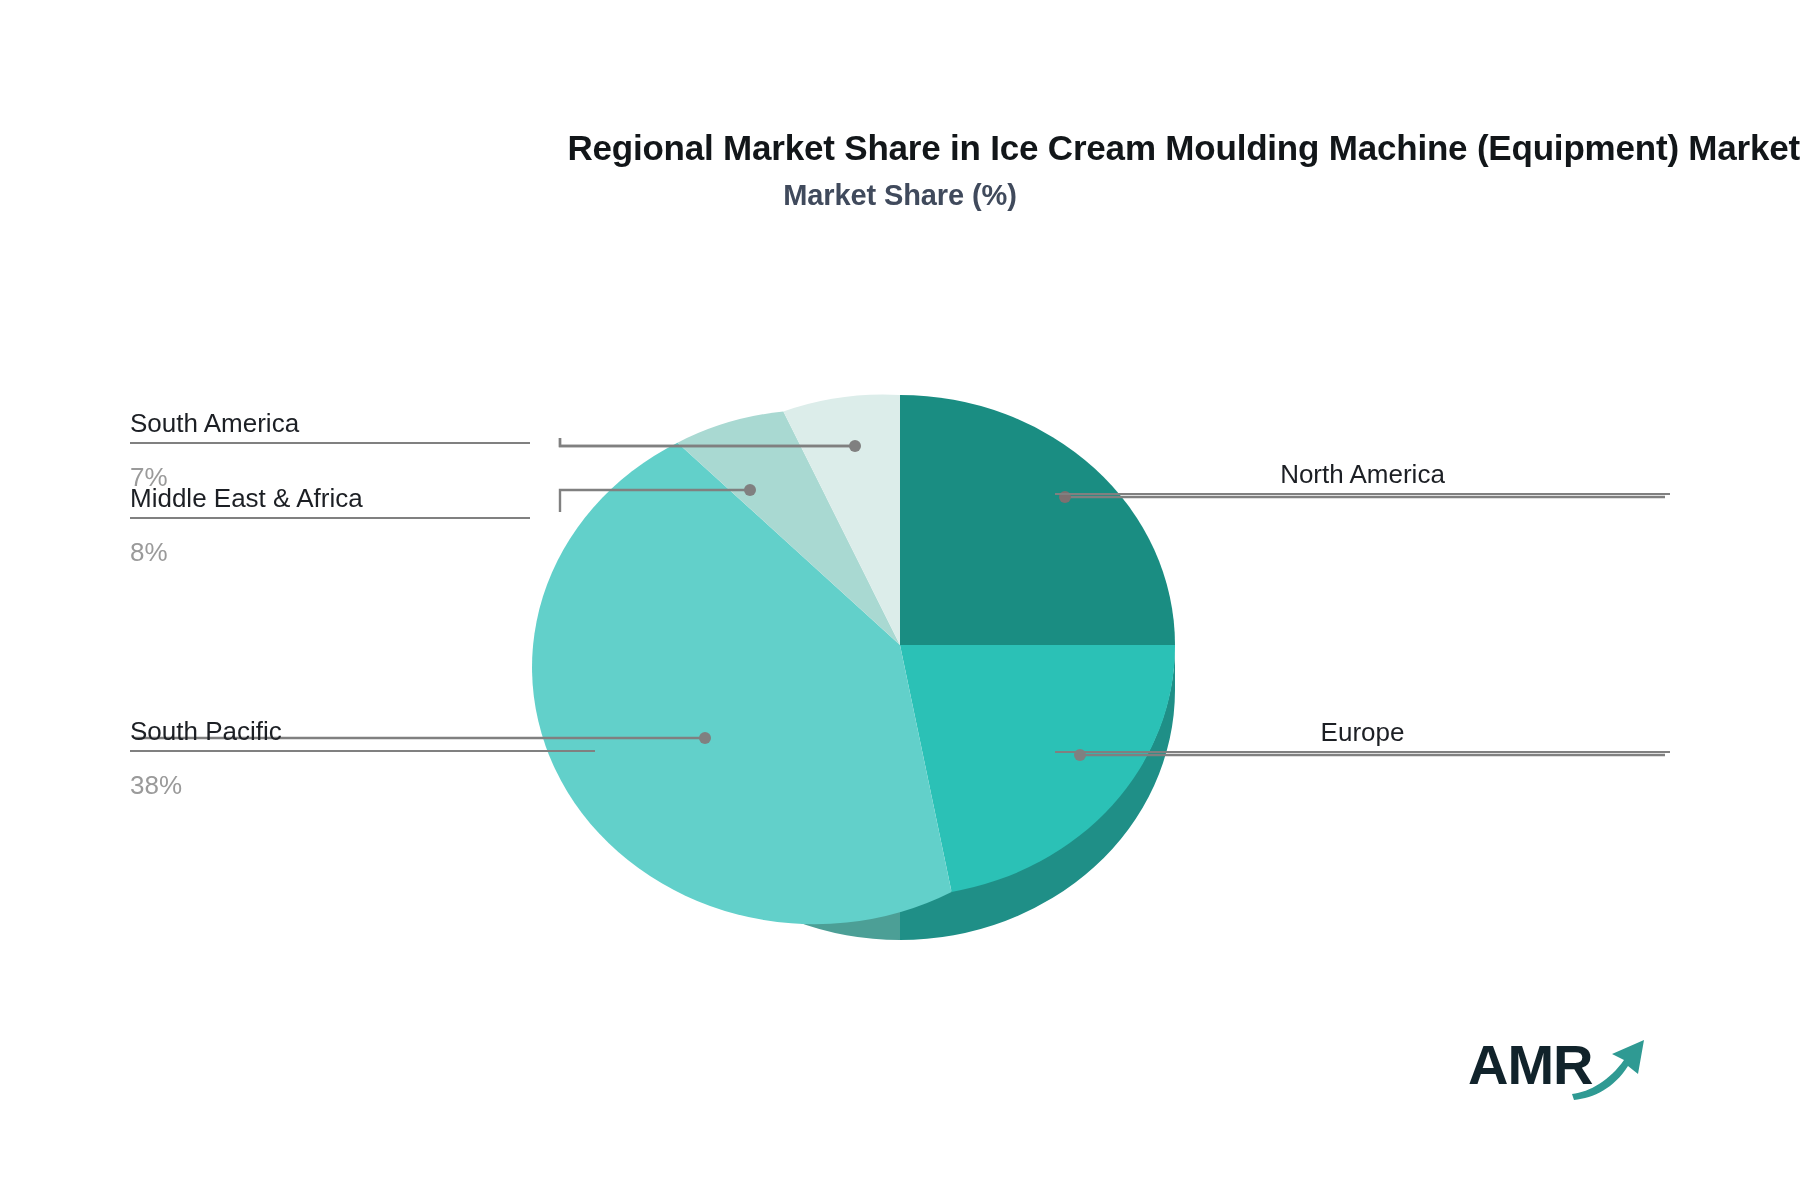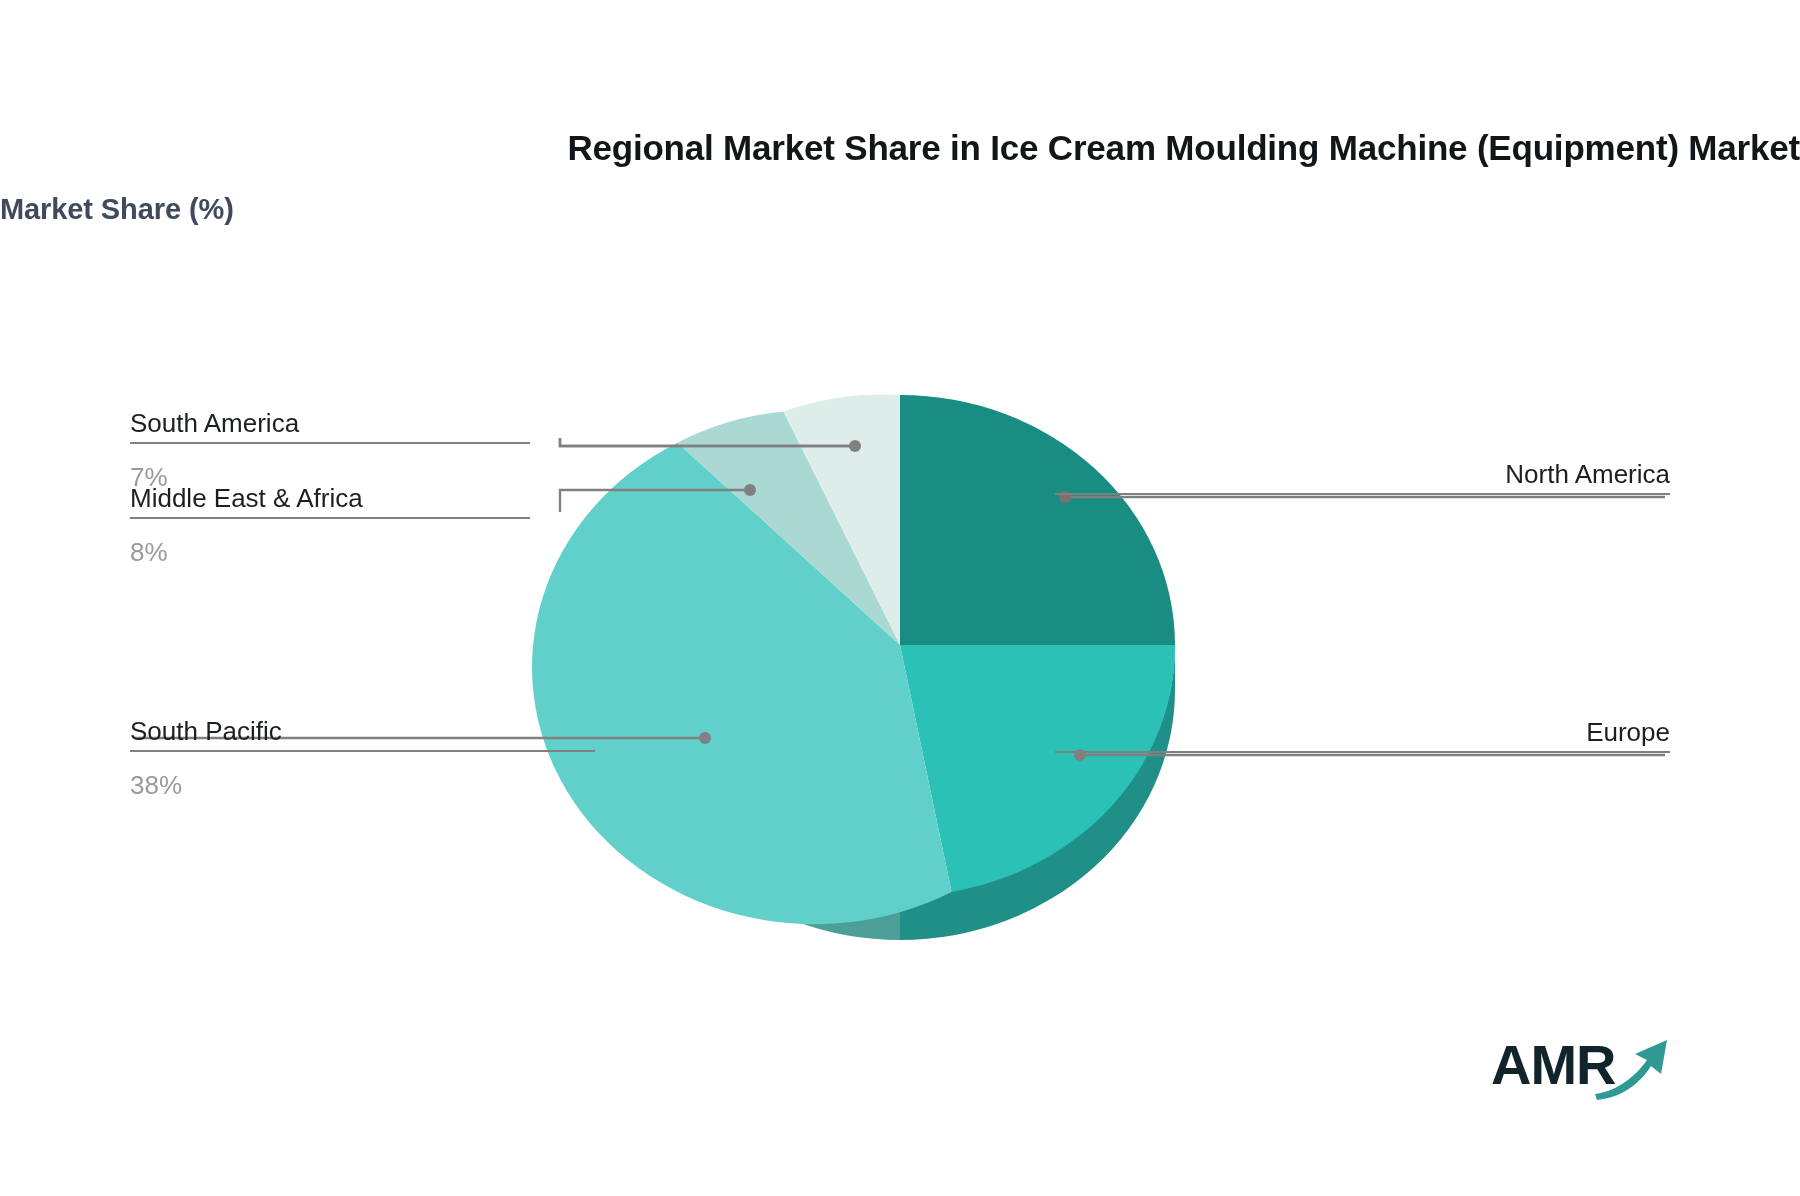--- a/index.html
+++ b/index.html
@@ -15,21 +15,22 @@
   
   .title{
     position:absolute;left:0;top:128px;width:1800px;
     text-align:right;
     font-size:35px;font-weight:bold;
     color:#121619;
     letter-spacing:-0.2px;
     white-space:nowrap;
   }
   .subtitle{
-    position:absolute;left:0;top:193px;width:1800px;
+    position:absolute;left:0;top:179px;width:1800px;
+    text-align:center;
     font-size:29px;font-weight:bold;
     color:#404A5C;
     letter-spacing:-0.1px;
   }
 
   
   #pie-svg{position:absolute;left:0;top:0;width:1800px;height:1196px;}
 
   
   .lbl{position:absolute;}
@@ -39,31 +40,31 @@
   }
   .lbl .rule{
     height:0;border-top:2px solid #808080;
     margin-top:2px;margin-bottom:2px;
   }
   .lbl .val{
     font-size:26px;color:#9a9a9a;line-height:34px;
     white-space:nowrap;
   }
   .lbl.left .name,.lbl.left .val{text-align:left;margin-top:16px;}
-  .lbl.right .name,.lbl.right .val{text-align:right;}
+  .lbl.right .name,.lbl.right .val{text-align:center;}
 
   
   #lbl-south-america{left:130px;top:390px;width:400px;}
   #lbl-mea{left:130px;top:465px;width:400px;}
   #lbl-asia-pacific{left:130px;top:698px;width:465px;}
   #lbl-north-america{left:1055px;top:457px;width:615px;}
   #lbl-europe{left:1055px;top:715px;width:615px;}
 
   
-  #amr-logo{position:absolute;left:1468px;top:1032px;width:180px;height:70px;margin-left:23px;}
+  #amr-logo{position:absolute;left:1468px;top:1032px;width:180px;height:70px;}
   #amr-logo .amr-text{
     position:absolute;left:0;top:0;
     font-size:56px;font-weight:bold;
     color:#11232b;letter-spacing:-1px;
     font-family:"Liberation Sans", sans-serif;
   }
   #amr-logo svg{position:absolute;left:100px;top:0px;}
 </style>
 </head>
 <body>

